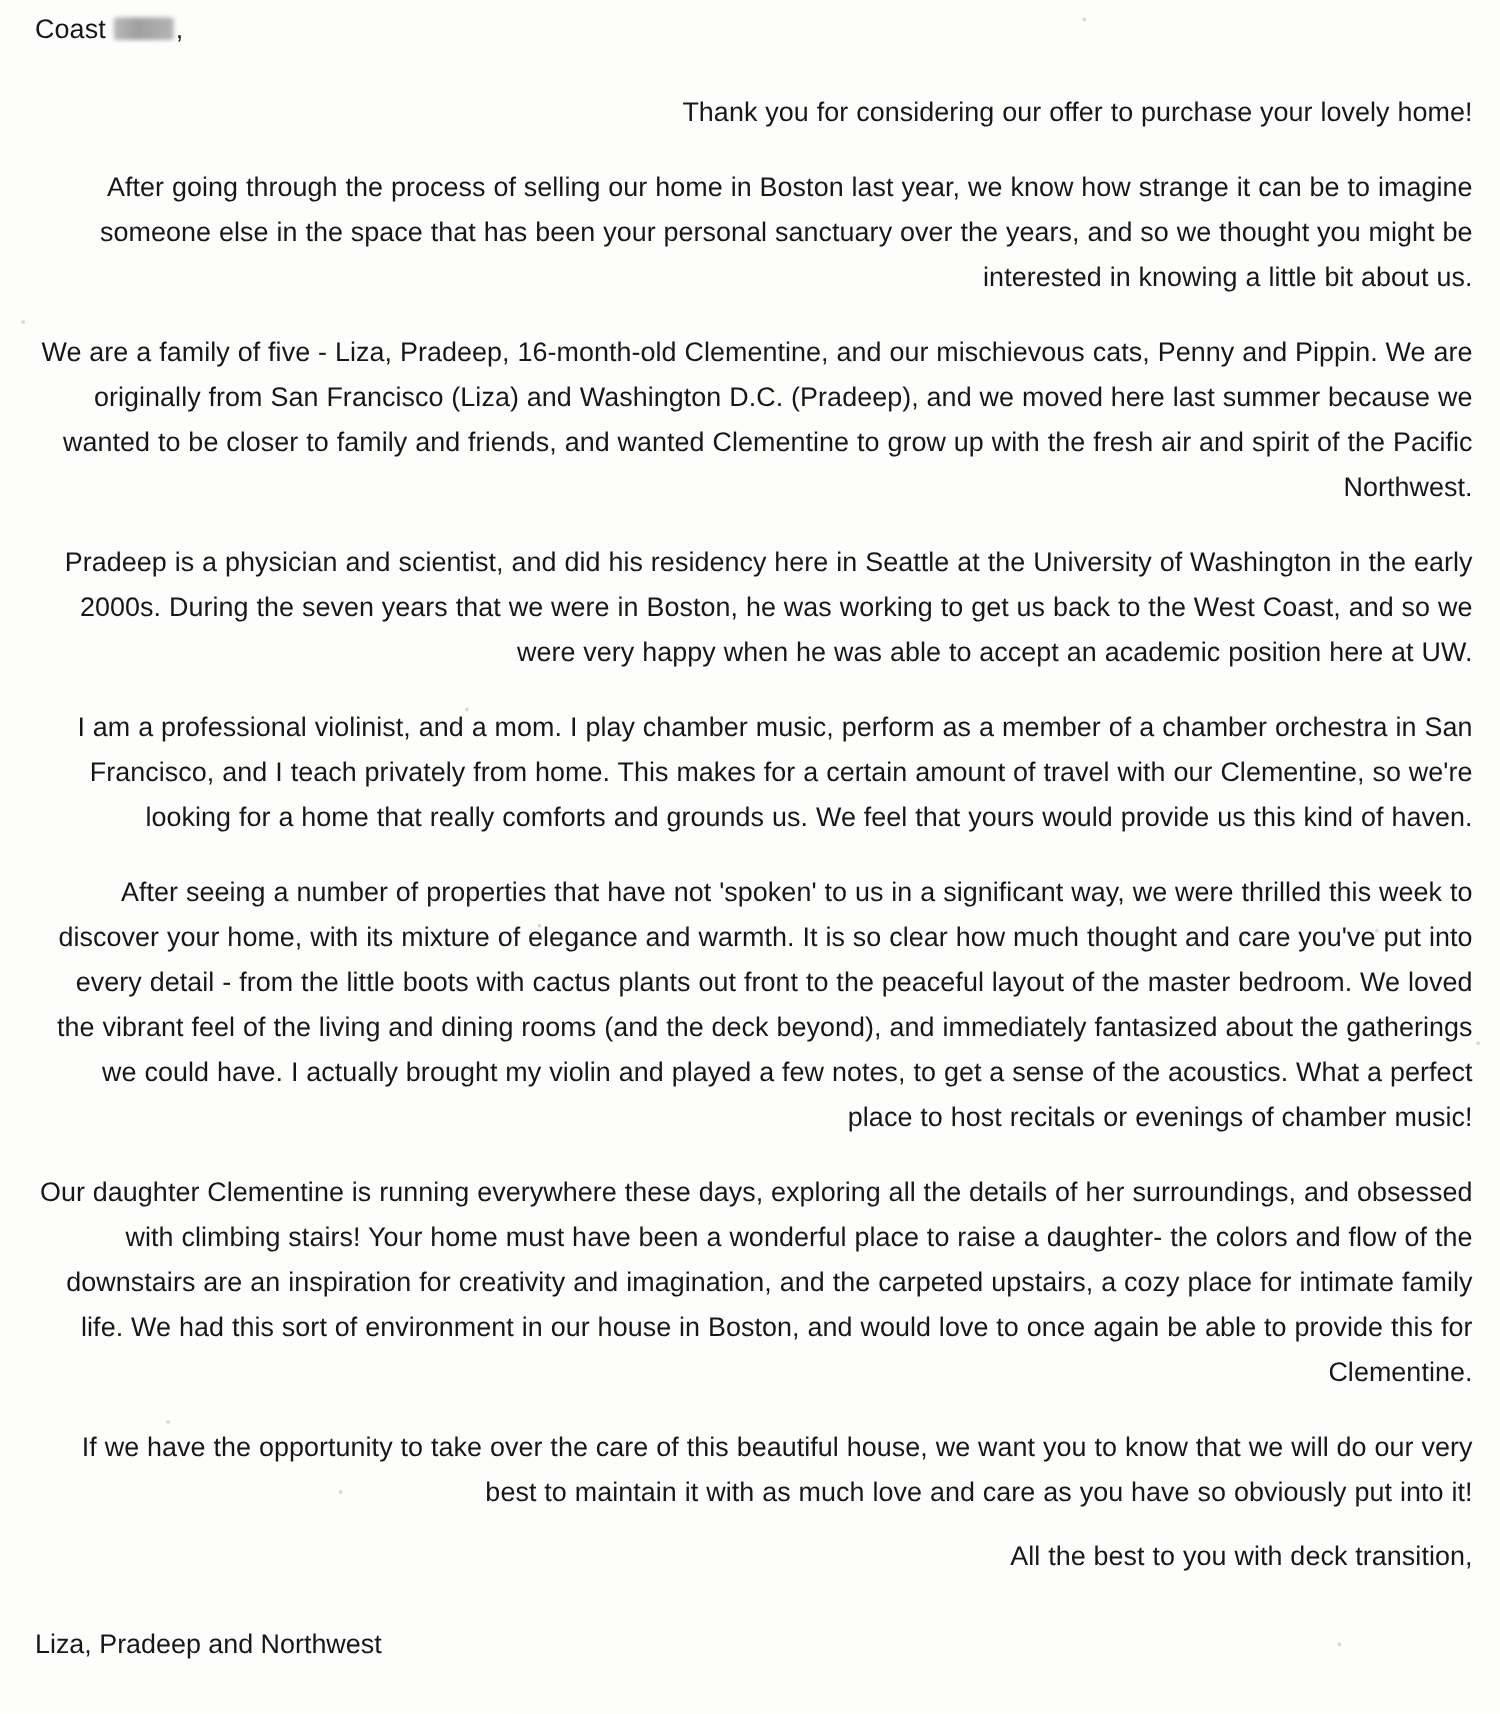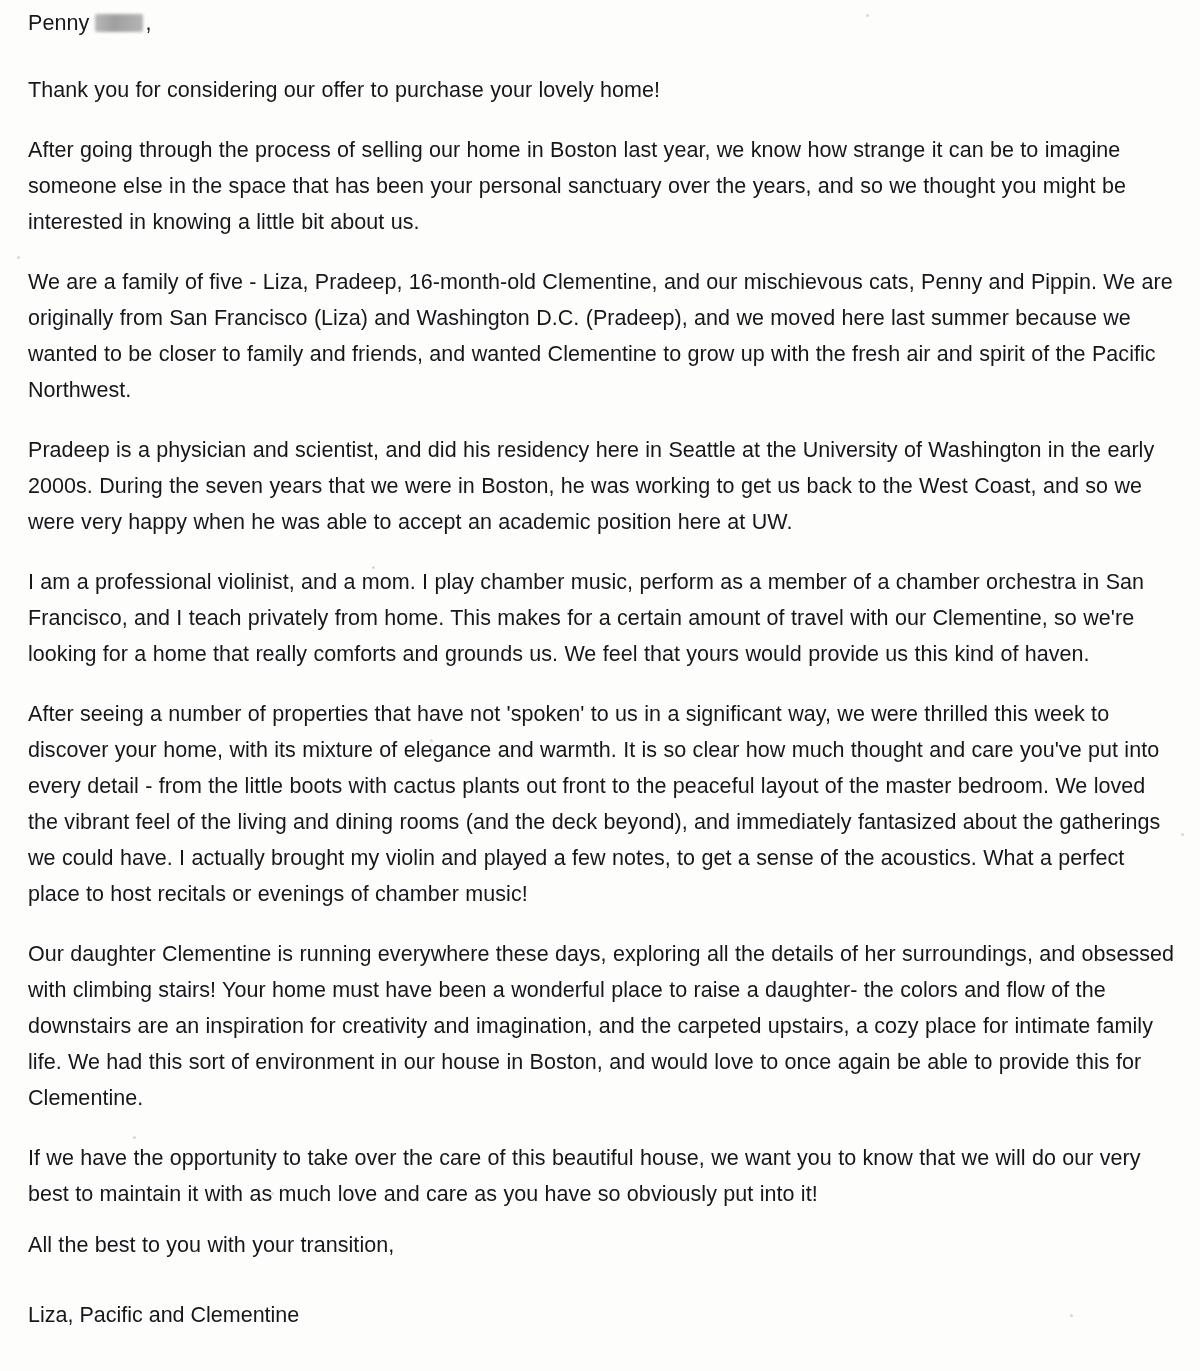--- a/index.html
+++ b/index.html
@@ -46,21 +46,21 @@
     background: linear-gradient(90deg,#b9b9b9,#9f9f9f 40%,#b5b5b5);
     filter: blur(1.6px);
     border-radius: 2px;
     vertical-align: middle;
   }
   p.para {
     font-size: 21.5px;
     line-height: 36px;
     letter-spacing: 0.05px;
     margin: 0 0 24px 0;
-    text-align: left;
+    text-align: right;
     word-spacing: 0.3px;
   }
   p.tight {
     margin-bottom: 15px;
   }
   .signature {
     font-size: 21.5px;
     line-height: 32px;
     margin: 36px 0 0 0;
   }
@@ -84,30 +84,30 @@
   <div class="speck" style="left:1100px;top:743px;width:3px;height:3px;"></div>
   <div class="speck" style="left:1181px;top:833px;width:3px;height:3px;"></div>
   <div class="speck" style="left:133px;top:1136px;width:3px;height:3px;"></div>
   <div class="speck" style="left:271px;top:1192px;width:3px;height:3px;"></div>
   <div class="speck" style="left:1070px;top:1314px;width:3px;height:3px;"></div>
   <div class="speck" style="left:760px;top:950px;width:2px;height:2px;"></div>
 
   <div class="letter">
 
     <div class="salutation">
-      <span>Penny</span>
+      <span>Coast</span>
       <span class="redaction"></span>
       <span>,</span>
     </div>
 
     <p class="para">Thank you for considering our offer to purchase your lovely home!</p>
     <p class="para">After going through the process of selling our home in Boston last year, we know how strange it can be to imagine someone else in the space that has been your personal sanctuary over the years, and so we thought you might be interested in knowing a little bit about us.</p>
     <p class="para">We are a family of five - Liza, Pradeep, 16-month-old Clementine, and our mischievous cats, Penny and Pippin. We are originally from San Francisco (Liza) and Washington D.C. (Pradeep), and we moved here last summer because we wanted to be closer to family and friends, and wanted Clementine to grow up with the fresh air and spirit of the Pacific Northwest.</p>
     <p class="para">Pradeep is a physician and scientist, and did his residency here in Seattle at the University of Washington in the early 2000s. During the seven years that we were in Boston, he was working to get us back to the West Coast, and so we were very happy when he was able to accept an academic position here at UW.</p>
     <p class="para">I am a professional violinist, and a mom. I play chamber music, perform as a member of a chamber orchestra in San Francisco, and I teach privately from home. This makes for a certain amount of travel with our Clementine, so we're looking for a home that really comforts and grounds us. We feel that yours would provide us this kind of haven.</p>
     <p class="para">After seeing a number of properties that have not 'spoken' to us in a significant way, we were thrilled this week to discover your home, with its mixture of elegance and warmth.  It is so clear how much thought and care you've put into every detail - from the little boots with cactus plants out front to the peaceful layout of the master bedroom. We loved the vibrant feel of the living and dining rooms (and the deck beyond), and immediately fantasized about the gatherings we could have.  I actually brought my violin and played a few notes, to get a sense of the acoustics. What a perfect place to host recitals or evenings of chamber music!</p>
     <p class="para">Our daughter Clementine is running everywhere these days, exploring all the details of her surroundings, and obsessed with climbing stairs! Your home must have been a wonderful place to raise a daughter- the colors and flow of the downstairs are an inspiration for creativity and imagination, and the carpeted upstairs, a cozy place for intimate family life. We had this sort of environment in our house in Boston, and would love to once again be able to provide this for Clementine.</p>
     <p class="para tight">If we have the opportunity to take over the care of this beautiful house, we want you to know that we will do our very best to maintain it with as much love and care as you have so obviously put into it!</p>
-    <p class="para">All the best to you with your transition,</p>
+    <p class="para">All the best to you with deck transition,</p>
 
-    <div class="signature">Liza, Pacific and Clementine</div>
+    <div class="signature">Liza, Pradeep and Northwest</div>
   </div>
 </div>
 
 </body></html>

